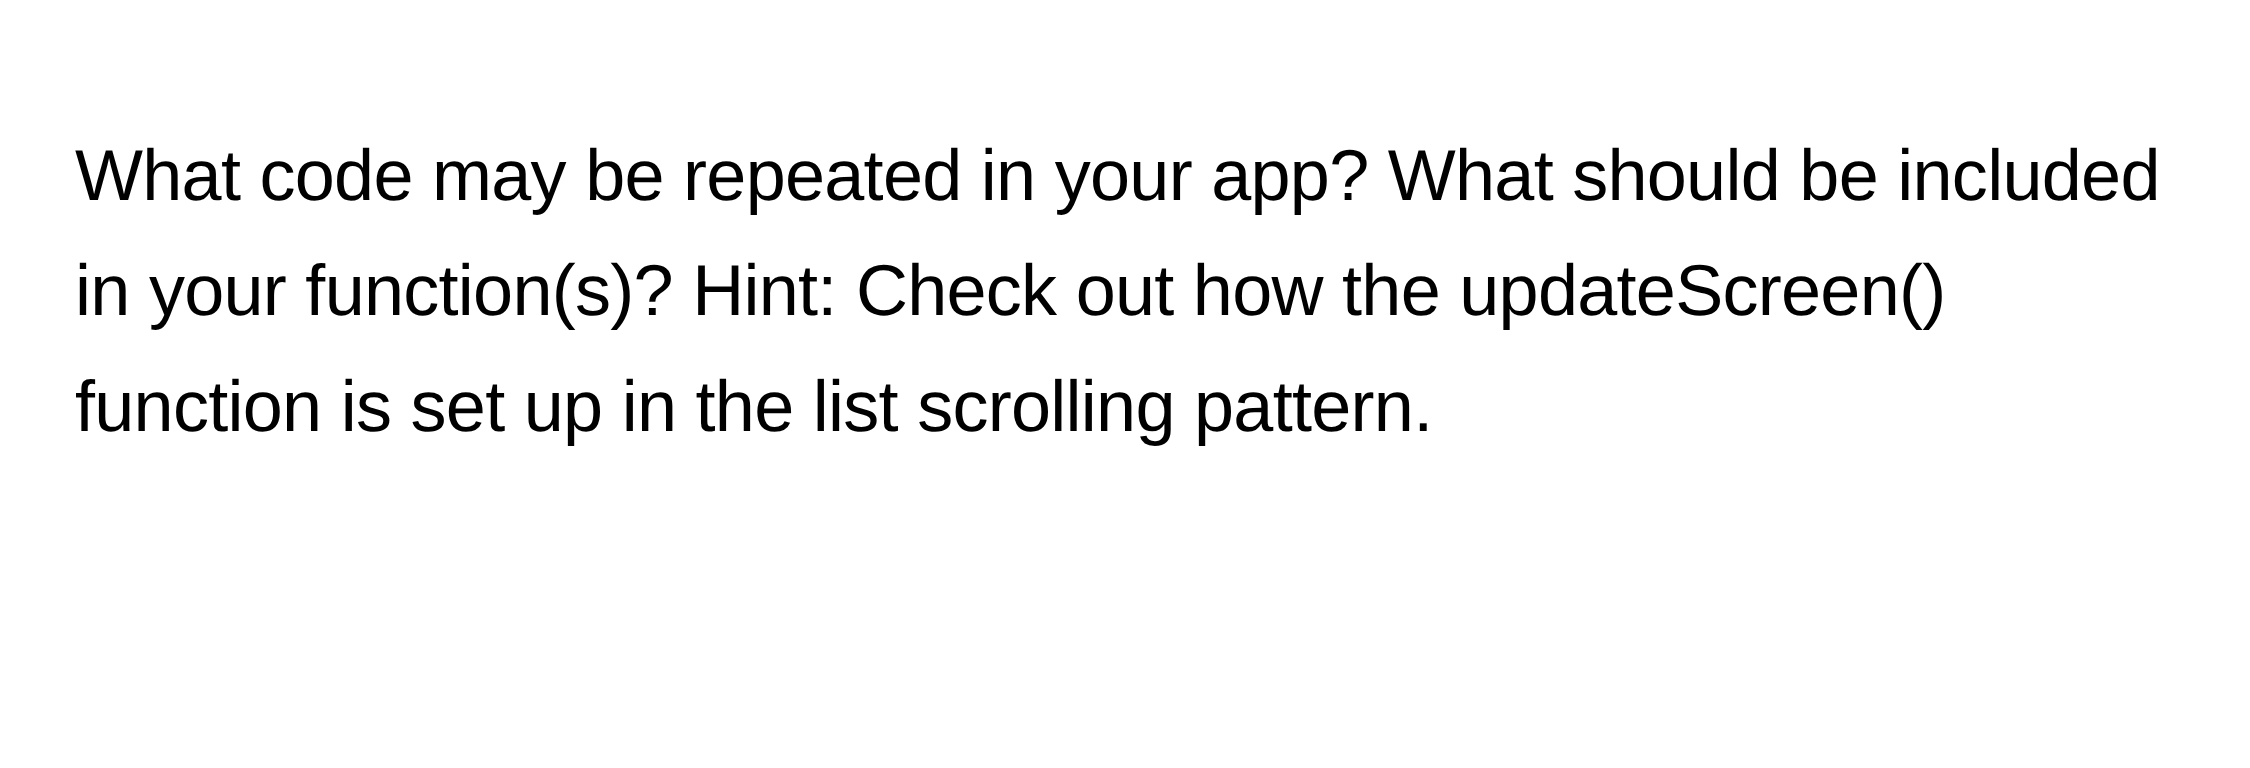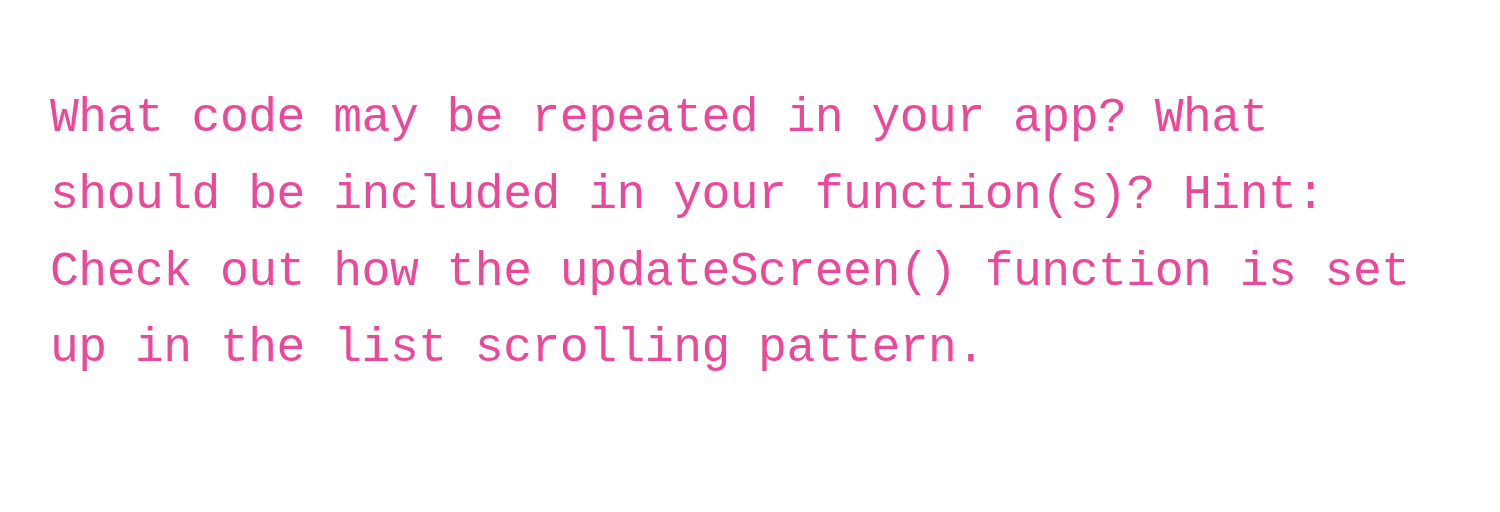--- a/index.html
+++ b/index.html
@@ -10,22 +10,21 @@
     body {
       width: 1500px;
       height: 512px;
       background: #ffffff;
       font-family: -apple-system, BlinkMacSystemFont, "Segoe UI", Helvetica, Arial, sans-serif;
       padding: 80px 50px 50px 50px;
     }
     .paragraph {
       font-size: 48px;
       line-height: 1.6;
-      color: #ec4899;
+      color: #000000;
       font-weight: 400;
       letter-spacing: -0.01em;
-      font-family: Liberation Mono, monospace;
     }
   </style>
 </head>
 <body>
 
 <p class="paragraph">What code may be repeated in your app? What should be included in your function(s)? Hint: Check out how the updateScreen() function is set up in the list scrolling pattern.</p>
 
 </body></html>

